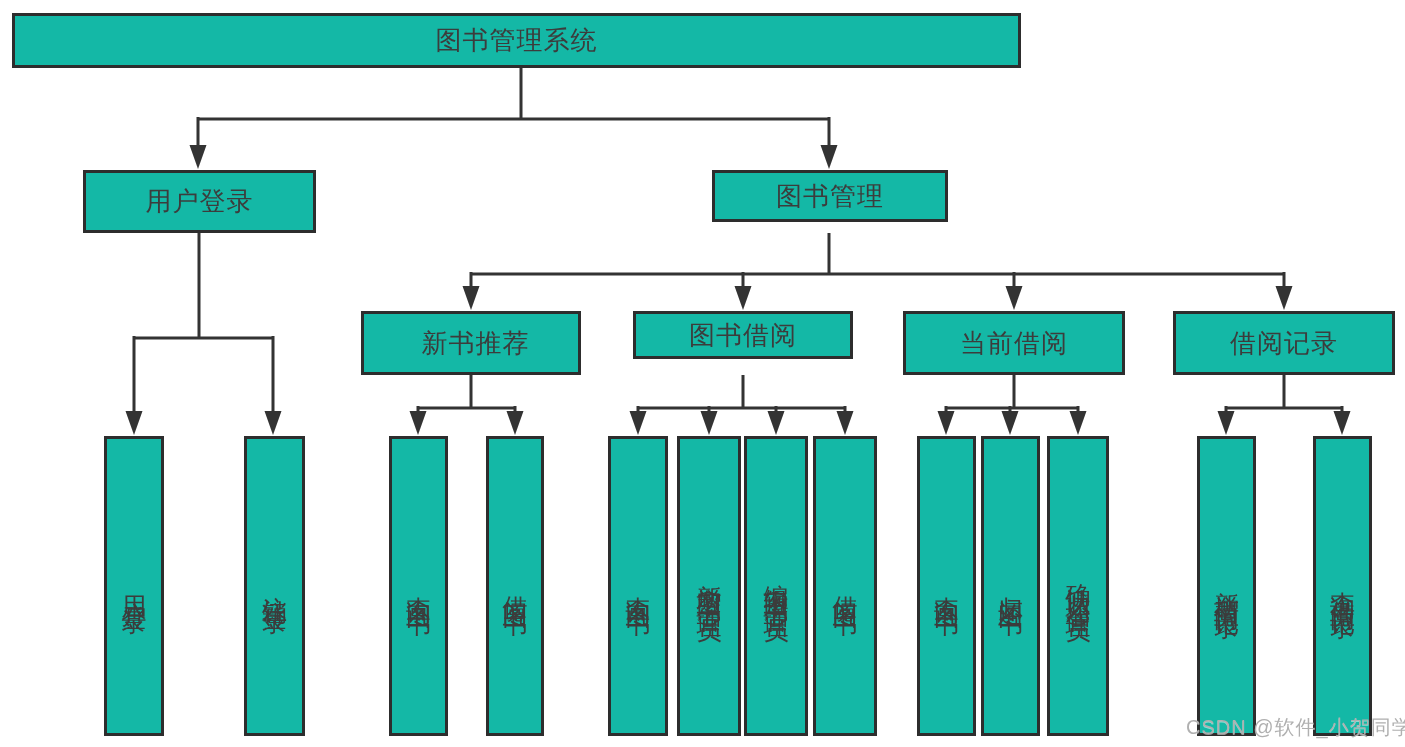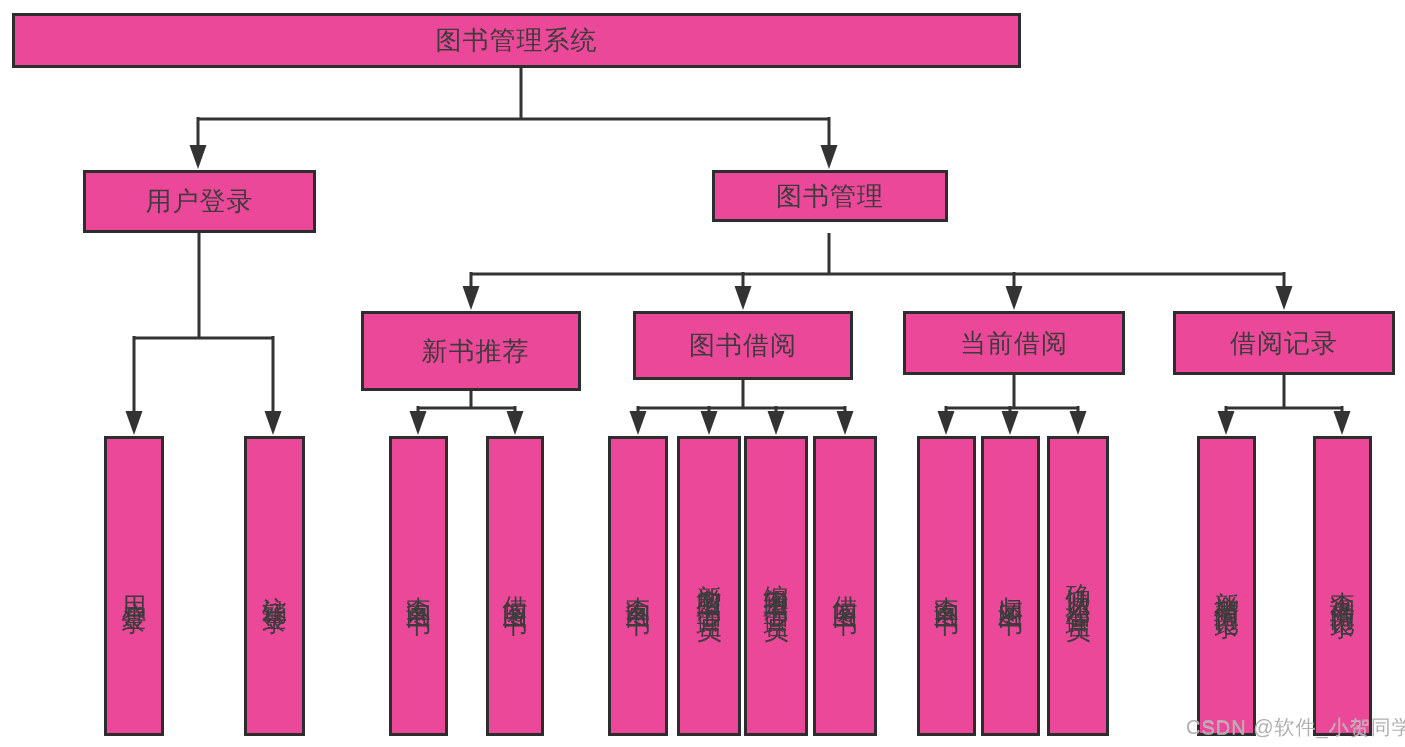--- a/index.html
+++ b/index.html
@@ -19,21 +19,21 @@
     position: absolute;
     left: 0;
     top: 0;
     width: 1405px;
     height: 747px;
     pointer-events: none;
   }
   .node {
     position: absolute;
     box-sizing: border-box;
-    background: #ec4899;
+    background: #14b8a6;
     border: 3px solid #2d2d2d;
     display: flex;
     align-items: center;
     justify-content: center;
     color: #3c3c3c;
   }
   .hnode {
     font-size: 26px;
     letter-spacing: 1px;
     white-space: nowrap;
@@ -45,22 +45,22 @@
     letter-spacing: 5px;
     line-height: 1;
     color: #3c3c3c;
   }
   
   .n-root   { left: 12px;   top: 13px;  width: 1009px; height: 55px; }
   
   .n-l1-0   { left: 83px;   top: 170px; width: 233px;  height: 63px; }
   .n-l1-1   { left: 712px;  top: 170px; width: 236px;  height: 52px; }
   
-  .n-l2-0   { left: 361px;  top: 311px; width: 220px;  height: 80px; padding-left: 9px; }
-  .n-l2-1   { left: 633px;  top: 311px; width: 220px;  height: 69px; }
+  .n-l2-0   { left: 361px;  top: 311px; width: 220px;  height: 64px; padding-left: 9px; }
+  .n-l2-1   { left: 633px;  top: 311px; width: 220px;  height: 48px; }
   .n-l2-2   { left: 903px;  top: 311px; width: 222px;  height: 64px; }
   .n-l2-3   { left: 1173px; top: 311px; width: 222px;  height: 64px; }
   
   .vnode    { top: 436px; height: 300px; }
   .n-lf-0  { left: 104px;  width: 60px; }
   .n-lf-1  { left: 244px;  width: 61px; }
   .n-lf-2  { left: 389px;  width: 59px; }
   .n-lf-3  { left: 486px;  width: 58px; }
   .n-lf-4  { left: 608px;  width: 60px; }
   .n-lf-5  { left: 677px;  width: 64px; }

